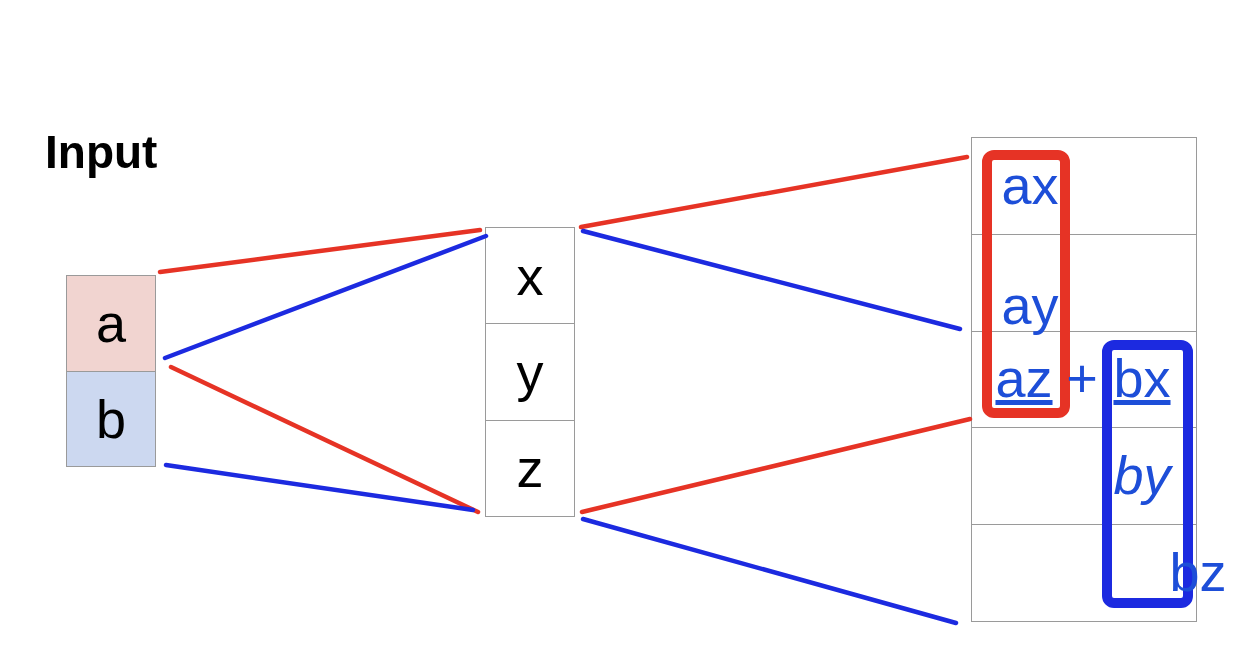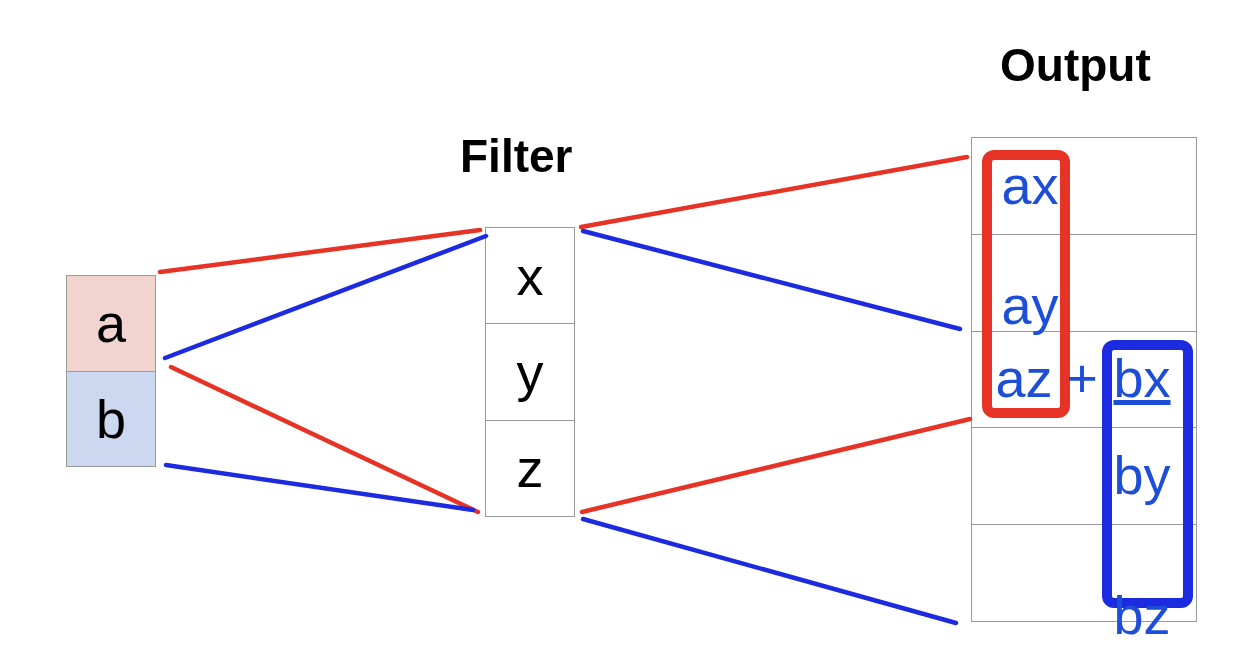--- a/index.html
+++ b/index.html
@@ -75,22 +75,21 @@
     line-height: 1;
     z-index: 4;
     white-space: nowrap;
   }
 </style>
 </head>
 <body>
 
 <div id="canvas">
 
-  <div class="title" style="left:460px; top:133px;">Filter</div>
-  <div class="title" style="left:1000px; top:42px;">Output</div>
+  <div class="title" style="left:45px; top:129px;">Input</div>
 
   <div class="col-table" style="left:66px; top:275px; width:90px; height:192px;">
     <div class="cell" style="background-color: rgb(241, 212, 208);">
       <span class="cell-text">a</span>
     </div>
     <div class="cell" style="background-color: rgb(204, 216, 240);">
       <span class="cell-text">b</span>
     </div>
   </div>
 
@@ -123,19 +122,19 @@
     <line x1="583" y1="231" x2="960" y2="329" style="stroke: rgb(28, 42, 224);"></line>
     <line x1="582" y1="512" x2="970" y2="419" style="stroke: rgb(230, 51, 37);"></line>
     <line x1="583" y1="519" x2="956" y2="623" style="stroke: rgb(28, 42, 224);"></line>
   </svg>
 
   <div class="highlight-rect" style="left: 982px; top: 150px; width: 88px; height: 268px; border-color: rgb(230, 51, 37);"></div>
   <div class="highlight-rect" style="left: 1102px; top: 340px; width: 91px; height: 268px; border-color: rgb(28, 42, 224);"></div>
 
   <span class="out-term" style="left:1030px; top:185px;">ax</span>
   <span class="out-term" style="left:1030px; top:281px;margin-top:24px;">ay</span>
-  <span class="out-term" style="left:1024px; top:378px;">az</span>
+  <span class="out-term" style="left:1024px; top:378px;text-decoration:underline;">az</span>
   <span class="out-term" style="left:1082px; top:378px;">+</span>
   <span class="out-term" style="left:1142px; top:378px;text-decoration:underline;">bx</span>
-  <span class="out-term" style="left:1142px; top:475px;">by</span>
-  <span class="out-term" style="left:1142px; top:572px;margin-top:43px;">bz</span>
+  <span class="out-term" style="left:1142px; top:475px;font-style:italic;">by</span>
+  <span class="out-term" style="left:1198px; top:572px;">bz</span>
 
 </div>
 
 </body></html>

